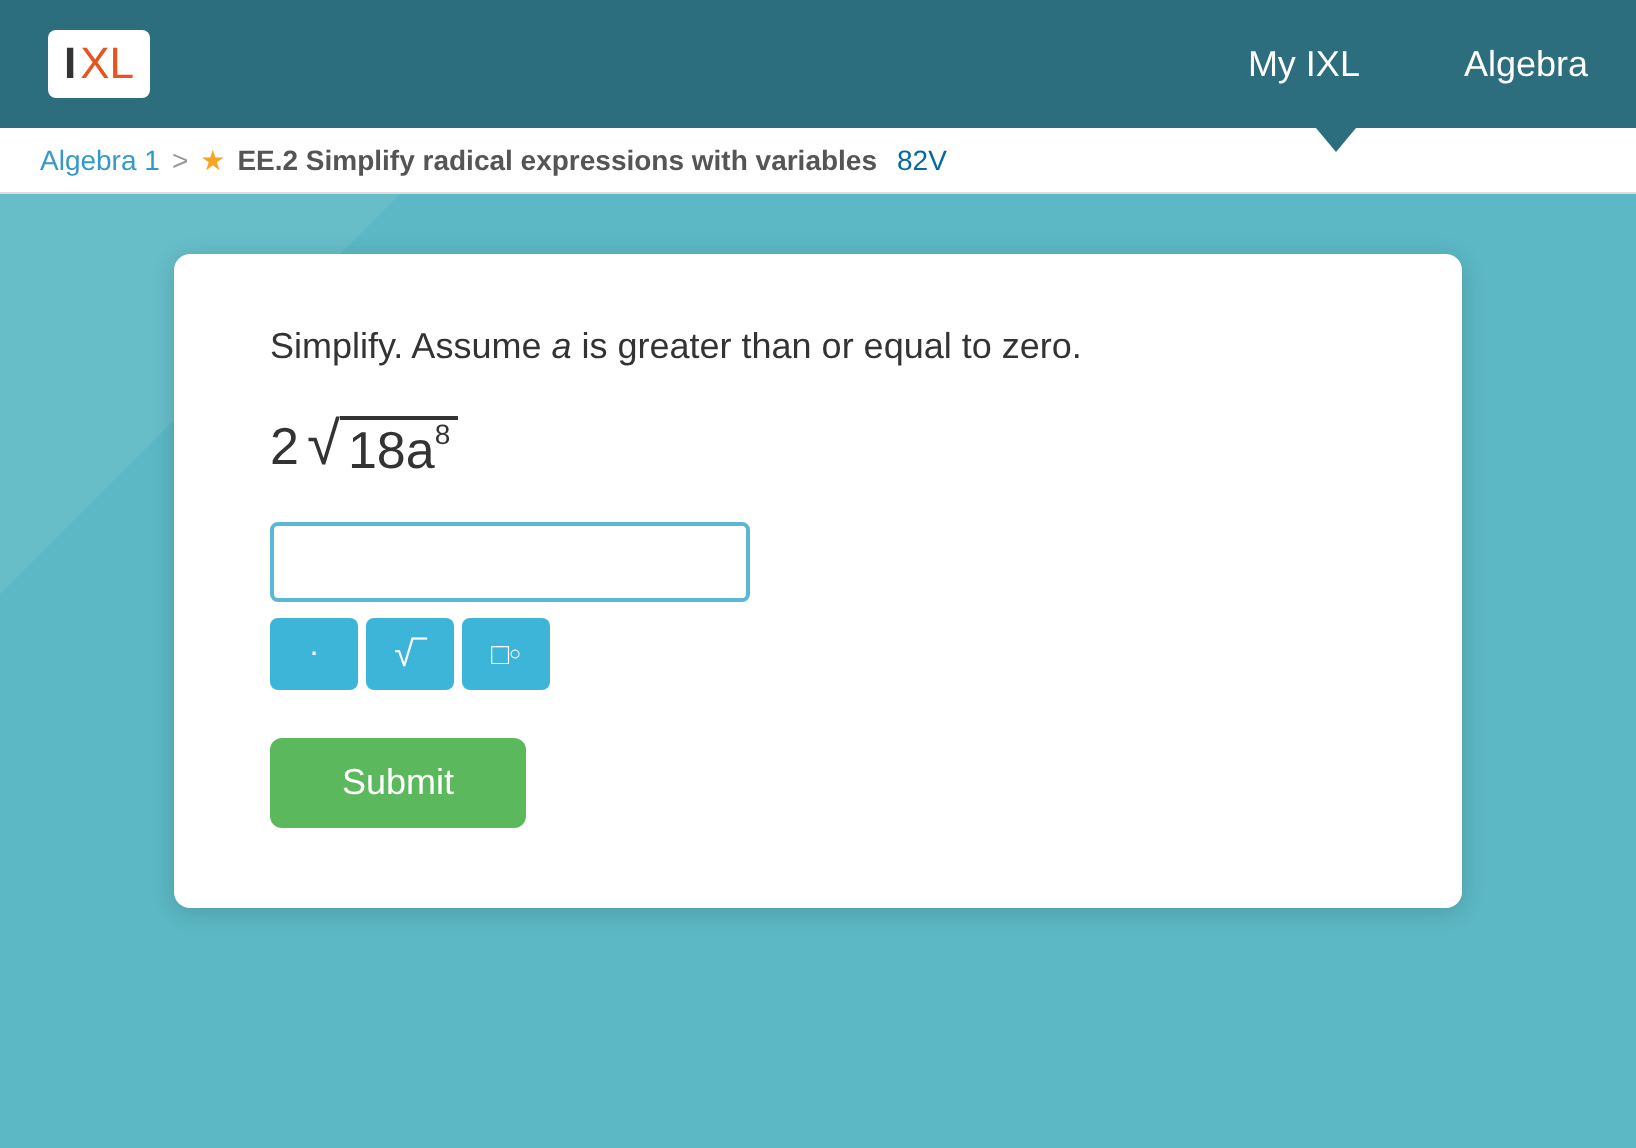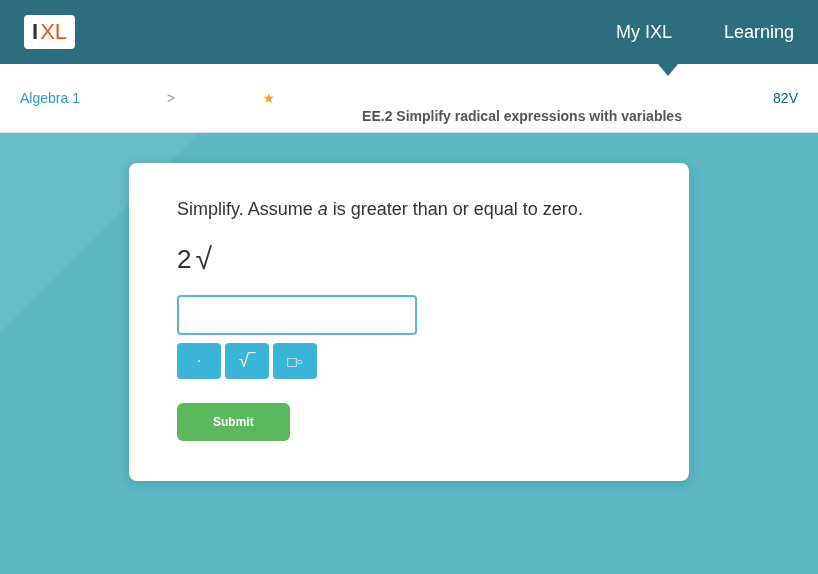--- a/index.html
+++ b/index.html
@@ -59,40 +59,38 @@
     
     .breadcrumb-bar {
       background: white;
       padding: 8px 20px;
       display: flex;
       align-items: center;
       gap: 6px;
       font-size: 14px;
       color: #555;
       border-bottom: 1px solid #ddd;
-      justify-content: space-between;
     }
 
     .breadcrumb-link {
       color: #3399cc;
       cursor: pointer;
     }
 
     .breadcrumb-sep {
       color: #999;
     }
 
     .breadcrumb-star {
       color: #f5a623;
     }
 
     .breadcrumb-current {
       color: #555;
       font-weight: bold;
-      margin-top: 36px;
     }
 
     .breadcrumb-code {
       color: #0369a1;
       margin-left: 4px;
     }
 
     
     .main-area {
       background: #5bb8c4;
@@ -115,21 +113,21 @@
       height: 200px;
       background: rgba(255,255,255,0.08);
       clip-path: polygon(0 0, 100% 0, 0 100%);
     }
 
     
     .card {
       background: white;
       border-radius: 8px;
       padding: 36px 48px 40px 48px;
-      width: 560px;
+      width: 644px;
       box-shadow: 0 2px 12px rgba(0,0,0,0.15);
       position: relative;
       z-index: 1;
     }
 
     .problem-instruction {
       font-size: 18px;
       color: #333;
       margin-bottom: 24px;
     }
@@ -231,22 +229,22 @@
       align-items: center;
     }
 
     
     .submit-btn {
       background: #5cb85c;
       color: white;
       border: none;
       border-radius: 6px;
       padding: 12px 36px;
-      font-size: 12px;
-      font-weight: bold;
+      font-size: 18px;
+      font-weight: normal;
       cursor: pointer;
       margin-top: 4px;
     }
 
     
     .header-triangle {
       position: absolute;
       top: 64px;
       right: 140px;
       width: 0;
@@ -259,21 +257,21 @@
 </head>
 <body>
 
 <div class="header">
   <div class="logo-box">
     <span class="logo-i">I</span>
     <span class="logo-xl">XL</span>
   </div>
   <div class="header-nav">
     <span>My IXL</span>
-    <span>Learning</span>
+    <span>Algebra</span>
   </div>
 </div>
 
 <div class="header-triangle"></div>
 
 <div class="breadcrumb-bar">
   <span class="breadcrumb-link">Algebra 1</span>
   <span class="breadcrumb-sep">&gt;</span>
   <span class="breadcrumb-star">★</span>
   <span class="breadcrumb-current">EE.2 Simplify radical expressions with variables</span>
@@ -288,20 +286,24 @@
       <span>Simplify. Assume</span>
       <em> a </em>
       <span>is greater than or equal to zero.</span>
     </div>
 
     
     <div class="math-expr">
       <span class="coeff">2</span>
       <div class="radical-wrapper">
         <span class="radical-symbol">√</span>
+        <span class="radical-content">
+          <span>18a</span>
+            <span class="exponent">8</span>
+        </span>
       </div>
     </div>
 
     
     <div class="input-area">
       <input class="answer-input" type="text" placeholder="" style="">
       <div class="math-buttons">
         <button class="math-btn">·</button>
         <button class="math-btn">
           <span class="sqrt-icon">√‾</span>

